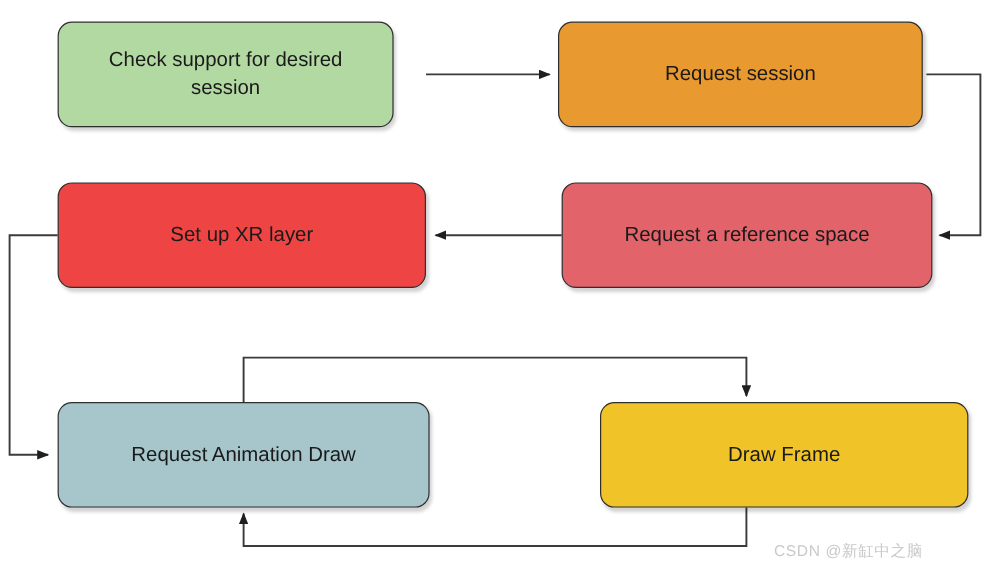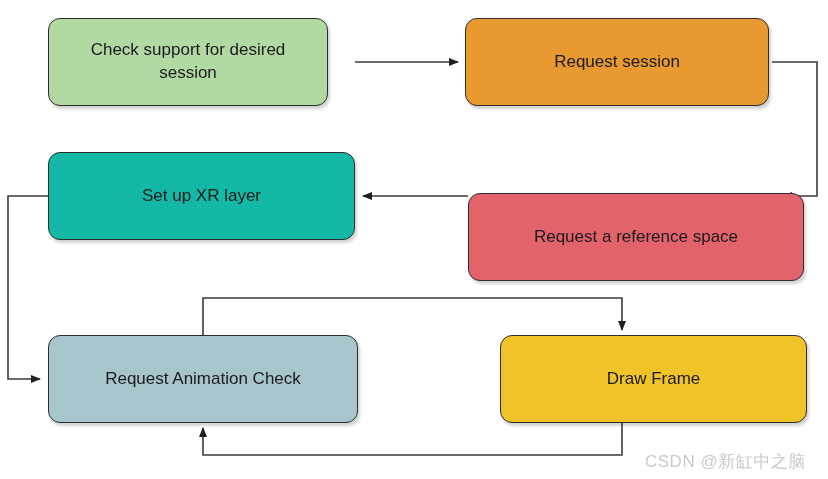--- a/index.html
+++ b/index.html
@@ -40,21 +40,21 @@
     padding: 6px 14px;
     box-shadow: 2px 3px 3px rgba(0,0,0,0.18);
   }
   .node-label {
     display: block;
     white-space: pre-line;
   }
   .watermark {
     position: absolute;
     color: #c9c9c9;
-    font-size: 17px;
+    font-size: 13px;
     letter-spacing: 0.5px;
     white-space: nowrap;
     user-select: none;
   }
 </style>
 </head>
 <body>
 
 <div id="canvas">
 
@@ -75,28 +75,28 @@
   </svg>
 
   <div id="node-layer">
       <div class="node" style="left: 48px; top: 18px; width: 280px; height: 88px; background: rgb(179, 217, 163); border-color: rgb(46, 46, 46);">
         <span class="node-label">Check support for desired
 session</span>
       </div>
       <div class="node" style="left: 465px; top: 18px; width: 304px; height: 88px; background: rgb(232, 153, 47); border-color: rgb(46, 46, 46);">
         <span class="node-label">Request session</span>
       </div>
-      <div class="node" style="left: 48px; top: 152px; width: 307px; height: 88px; background: #14b8a6; border-color: rgb(46, 46, 46);">
+      <div class="node" style="left: 48px; top: 152px; width: 307px; height: 88px; background: #ef4444; border-color: rgb(46, 46, 46);">
         <span class="node-label">Set up XR layer</span>
       </div>
-      <div class="node" style="left: 468px; top: 152px; width: 336px; height: 88px; background: rgb(226, 99, 106); border-color: rgb(46, 46, 46); margin-top: 41px;">
+      <div class="node" style="left: 468px; top: 152px; width: 309px; height: 88px; background: rgb(226, 99, 106); border-color: rgb(46, 46, 46);">
         <span class="node-label">Request a reference space</span>
       </div>
       <div class="node" style="left: 48px; top: 335px; width: 310px; height: 88px; background: rgb(167, 198, 204); border-color: rgb(46, 46, 46);">
-        <span class="node-label">Request Animation Check</span>
+        <span class="node-label">Request Animation Draw</span>
       </div>
       <div class="node" style="left: 468px; top: 335px; width: 307px; height: 88px; background: rgb(240, 195, 40); border-color: rgb(46, 46, 46); margin-left: 32px;">
         <span class="node-label">Draw Frame</span>
       </div>
     </div>
 
   <div class="watermark" style="left: 645px; top: 450px; color: rgb(201, 201, 201);">CSDN @新缸中之脑</div>
 
 </div>
 

